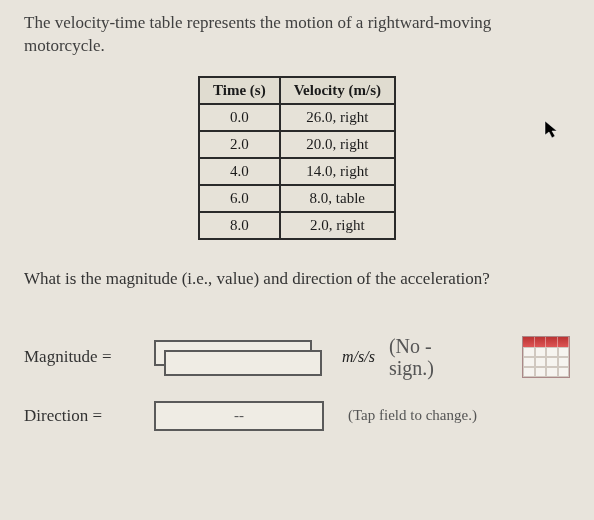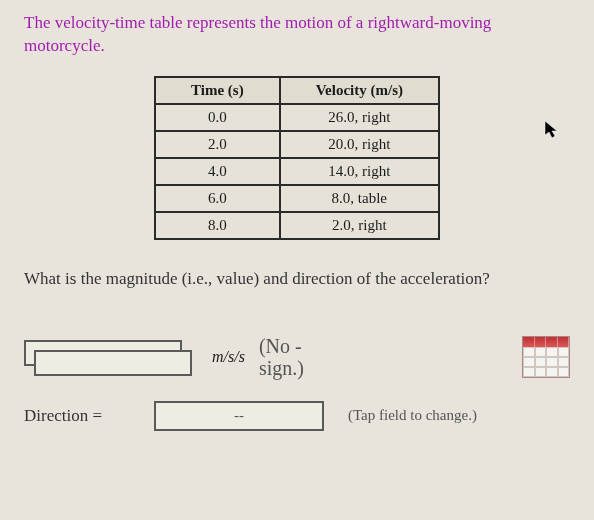--- a/index.html
+++ b/index.html
@@ -13,31 +13,31 @@
     color: #3a3a3a;
     position: relative;
     overflow: hidden;
   }
   .page {
     padding: 12px 24px 18px 24px;
   }
   .intro {
     font-size: 17px;
     line-height: 1.35;
-    color: #a21caf;
+    color: #404040;
     margin-bottom: 18px;
   }
   table.vt {
     border-collapse: collapse;
     margin: 0 auto 28px auto;
     background: #e6e2d8;
   }
   table.vt th, table.vt td {
     border: 2px solid #2a2a2a;
-    padding: 4px 35px;
+    padding: 4px 13px;
     text-align: center;
     font-size: 15px;
     color: #1a1a1a;
   }
   table.vt th {
     font-weight: bold;
     background: #e0dcd0;
   }
   .question {
     font-size: 17px;
@@ -173,20 +173,21 @@
       <tr>
         <td>8.0</td>
         <td>2.0, right</td>
       </tr>
     </tbody>
   </table>
 
   <div class="question">What is the magnitude (i.e., value) and direction of the acceleration?</div>
 
   <div class="row">
+    <div class="label">Magnitude =</div>
     <div class="field-wrap">
       <input class="field back" value="" style="">
       <input class="field front" value="" style="">
     </div>
     <div class="unit">m/s/s</div>
     <div class="hint">
       <span>(No -</span><br>
       <span>sign.)</span>
     </div>
     <div class="icon-grid">

